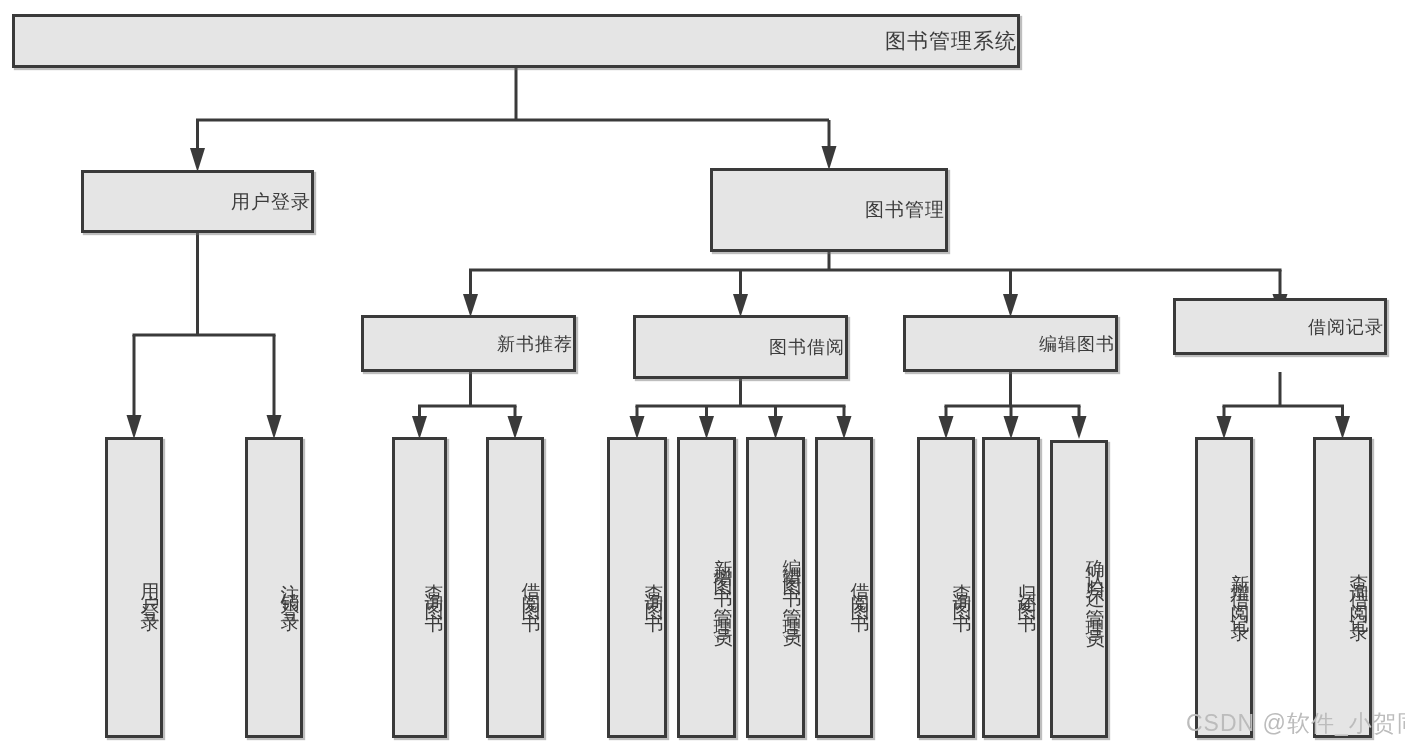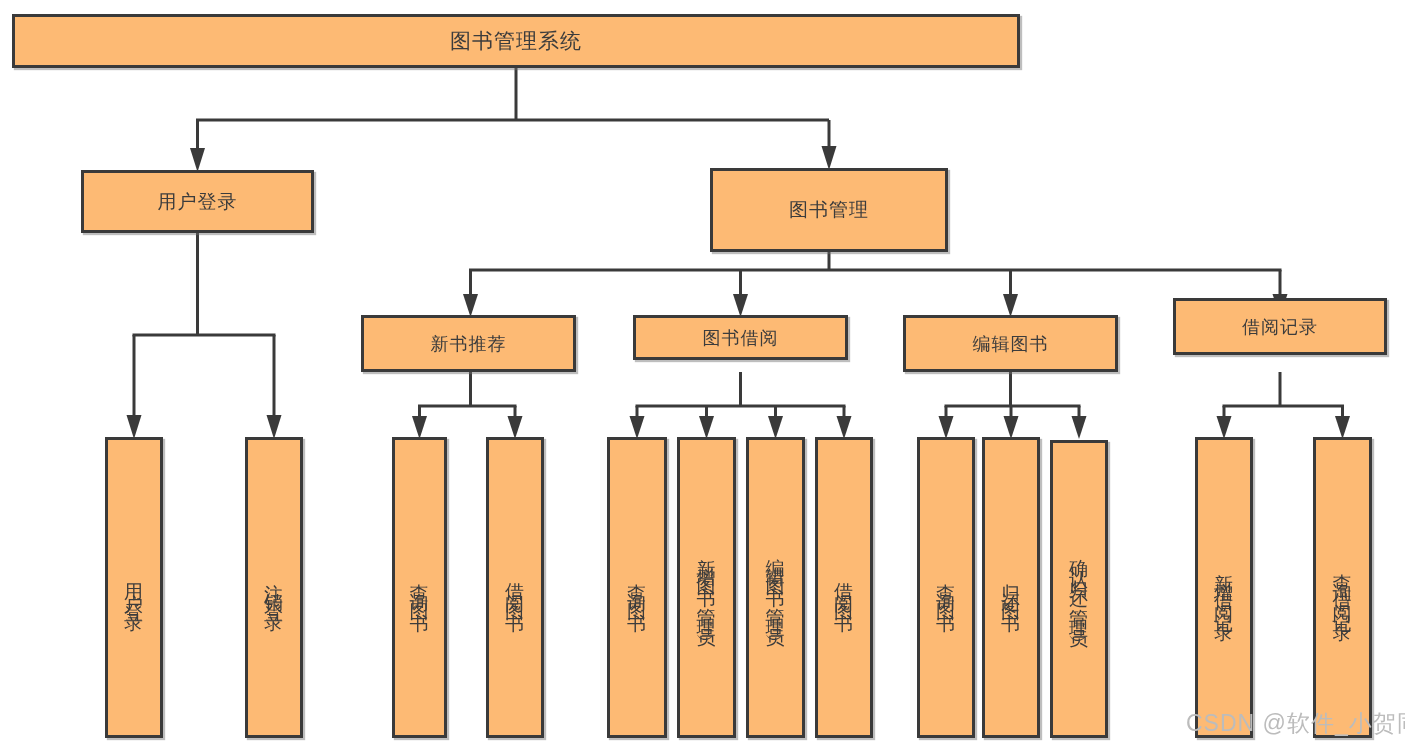--- a/index.html
+++ b/index.html
@@ -16,26 +16,26 @@
     overflow: hidden;
   }
   #connectors {
     position: absolute;
     left: 0; top: 0;
     width: 1405px; height: 747px;
   }
   .node {
     position: absolute;
     box-sizing: border-box;
-    background: #fdba74;
+    background: #e5e5e5;
     border: 3px solid #3a3a3a;
     box-shadow: 2px 2px 1px rgba(110,110,110,0.45);
     display: flex;
     align-items: center;
-    justify-content: center;
+    justify-content: flex-end;
     color: #3c3c3c;
   }
   .hbox span {
     letter-spacing: 1px;
     white-space: nowrap;
   }
   .root-box { font-size: 21px; }
   .l2-box   { font-size: 19px; }
   .l3-box   { font-size: 18px; }
   .vbox span {
@@ -135,21 +135,21 @@
   <div class="node hbox l2-box" style="left:81px; top:170px; width:233px; height:63px;">
     <span>用户登录</span>
   </div>
   <div class="node hbox l2-box" style="left:710px; top:168px; width:238px; height:84px;">
     <span>图书管理</span>
   </div>
 
   <div class="node hbox l3-box" style="left:361px; top:315px; width:215px; height:57px;">
     <span>新书推荐</span>
   </div>
-  <div class="node hbox l3-box" style="left:633px; top:315px; width:215px; height:45px;font-family:Liberation Serif, serif;">
+  <div class="node hbox l3-box" style="left:633px; top:315px; width:215px; height:64px;font-family:Liberation Serif, serif;">
     <span>图书借阅</span>
   </div>
   <div class="node hbox l3-box" style="left:903px; top:315px; width:215px; height:57px;">
     <span>编辑图书</span>
   </div>
   <div class="node hbox l3-box" style="left:1173px; top:298px; width:214px; height:57px;">
     <span>借阅记录</span>
   </div>
 
   <div class="node vbox" style="left:105px; top:437px; width:58px; height:301px;">

